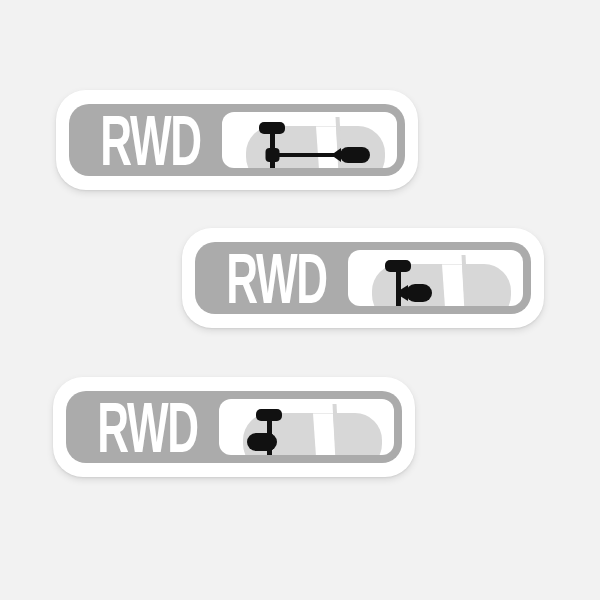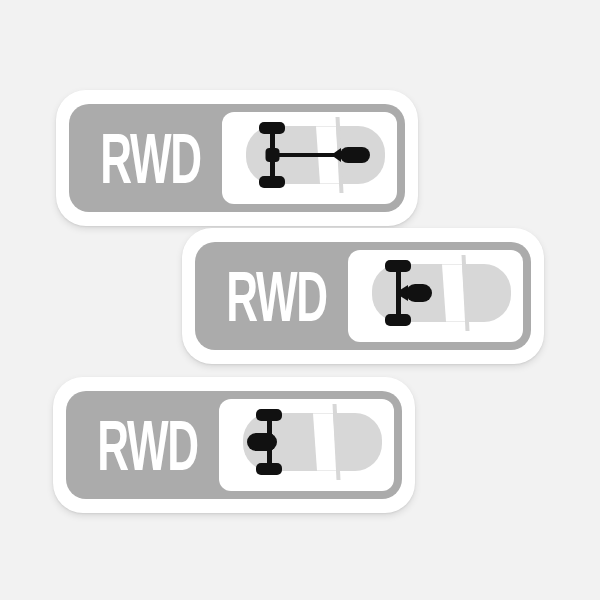--- a/index.html
+++ b/index.html
@@ -3,21 +3,21 @@
 <meta charset="utf-8">
 <style>
   html,body{margin:0;padding:0;}
   body{
     width:600px;height:600px;position:relative;overflow:hidden;
     background:var(--bg,#f2f2f2);
     font-family:"Liberation Sans", sans-serif;
   }
   .sheet{position:absolute;inset:0;}
   .sticker{
-    position:absolute;width:362px;height:136px;
+    position:absolute;width:362px;height:100px;
     background:var(--sticker-white,#ffffff);
     border-radius:30px;
     box-shadow:0 3px 7px rgba(0,0,0,0.10), 0 1px 2px rgba(0,0,0,0.08);
   }
   .s1{left:56px;top:90px;}
   .s2{left:182px;top:228px;}
   .s3{left:53px;top:377px;}
   .badge{
     position:absolute;left:13px;right:13px;top:14px;bottom:14px;
     background:var(--badge-gray,#ababab);

